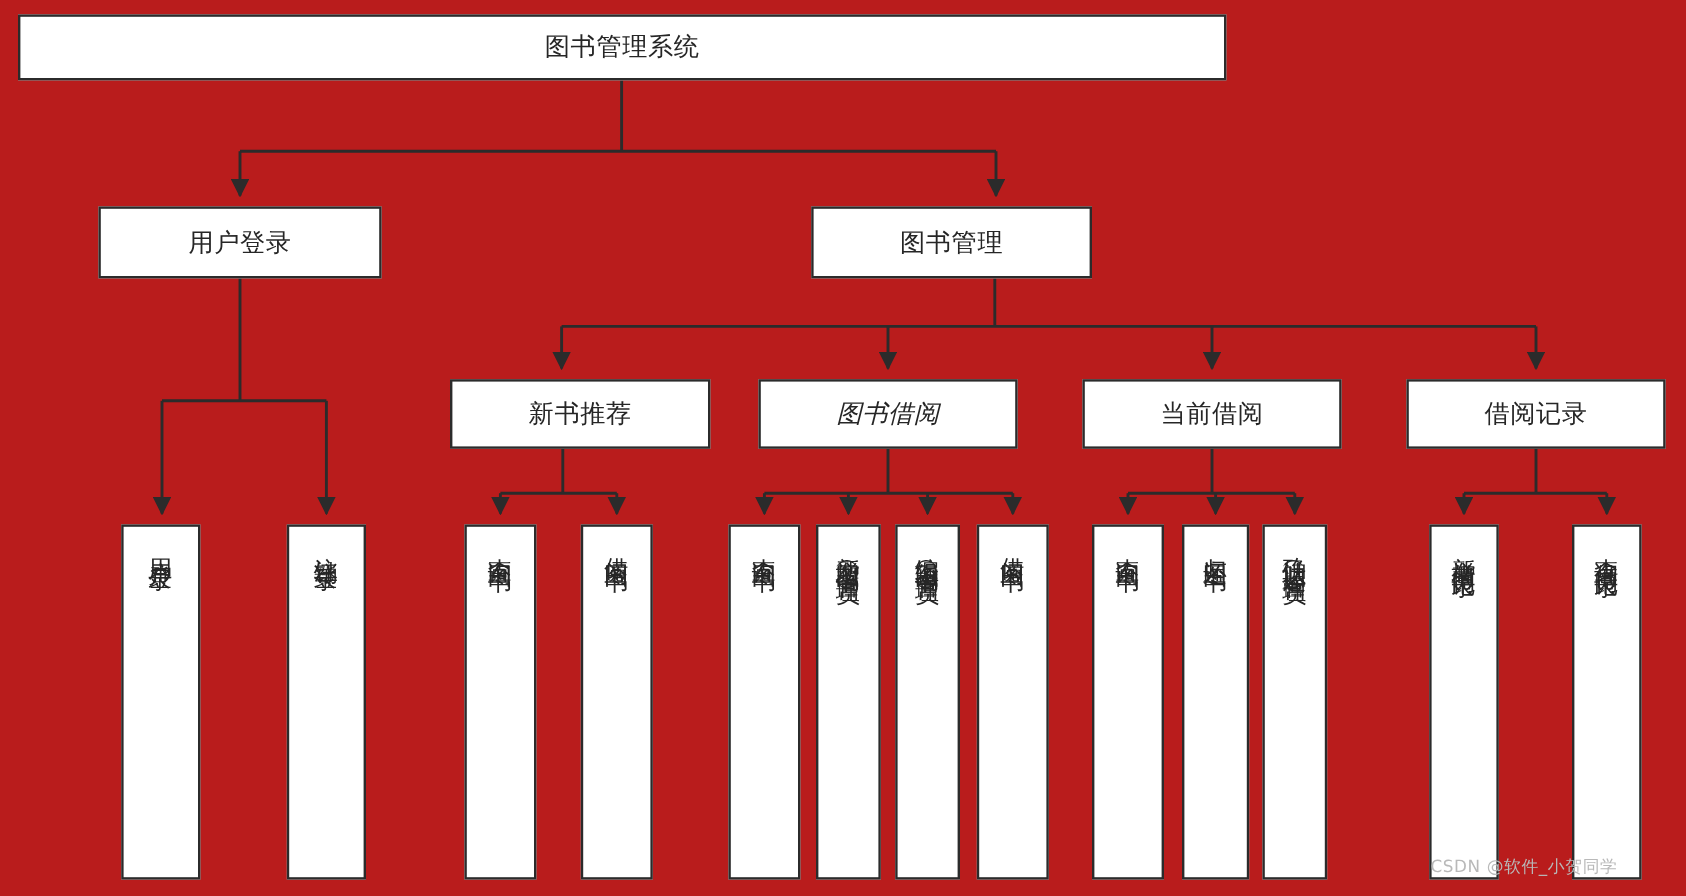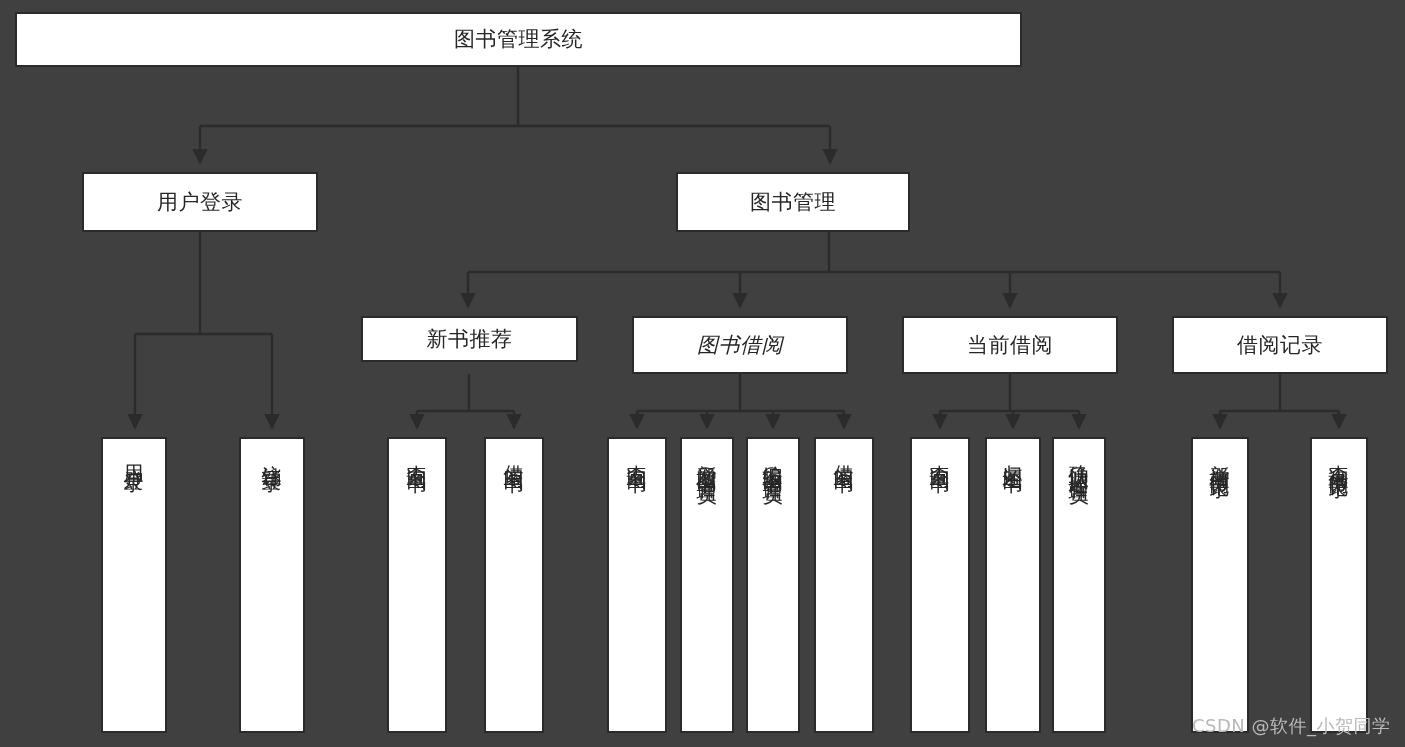--- a/index.html
+++ b/index.html
@@ -7,21 +7,21 @@
     padding: 0;
     background: #ffffff;
   }
   body {
     font-family: "DejaVu Sans", "Liberation Sans", sans-serif;
   }
   #canvas {
     position: relative;
     width: 1405px;
     height: 747px;
-    background: #404040;
+    background: #b91c1c;
     overflow: hidden;
   }
   .node {
     position: absolute;
     box-sizing: border-box;
     border: 2px solid #2b2b2b;
     background: #ffffff;
     display: flex;
     align-items: center;
     justify-content: center;
@@ -57,21 +57,21 @@
     height: 747px;
     pointer-events: none;
   }
   .link-line {
     stroke: #2b2b2b;
     stroke-width: 2.4;
     fill: none;
   }
   .watermark {
     position: absolute;
-    font-size: 18px;
+    font-size: 14px;
     color: #b9b9b9;
     white-space: nowrap;
     letter-spacing: 0.5px;
   }
 </style>
 </head>
 <body>
 
 <div id="canvas">
 
@@ -127,21 +127,21 @@
     <span class="node-label">图书管理系统</span>
   </div>
 
   <div class="node" style="left:82px; top:172px; width:236px; height:60px;">
     <span class="node-label">用户登录</span>
   </div>
   <div class="node" style="left:676px; top:172px; width:234px; height:60px;">
     <span class="node-label">图书管理</span>
   </div>
 
-  <div class="node" style="left:361px; top:316px; width:217px; height:46px;">
+  <div class="node" style="left:375px; top:316px; width:217px; height:58px;">
     <span class="node-label">新书推荐</span>
   </div>
   <div class="node" style="left:632px; top:316px; width:216px; height:58px;font-style:italic;">
     <span class="node-label">图书借阅</span>
   </div>
   <div class="node" style="left:902px; top:316px; width:216px; height:58px;">
     <span class="node-label">当前借阅</span>
   </div>
   <div class="node" style="left:1172px; top:316px; width:216px; height:58px;">
     <span class="node-label">借阅记录</span>

